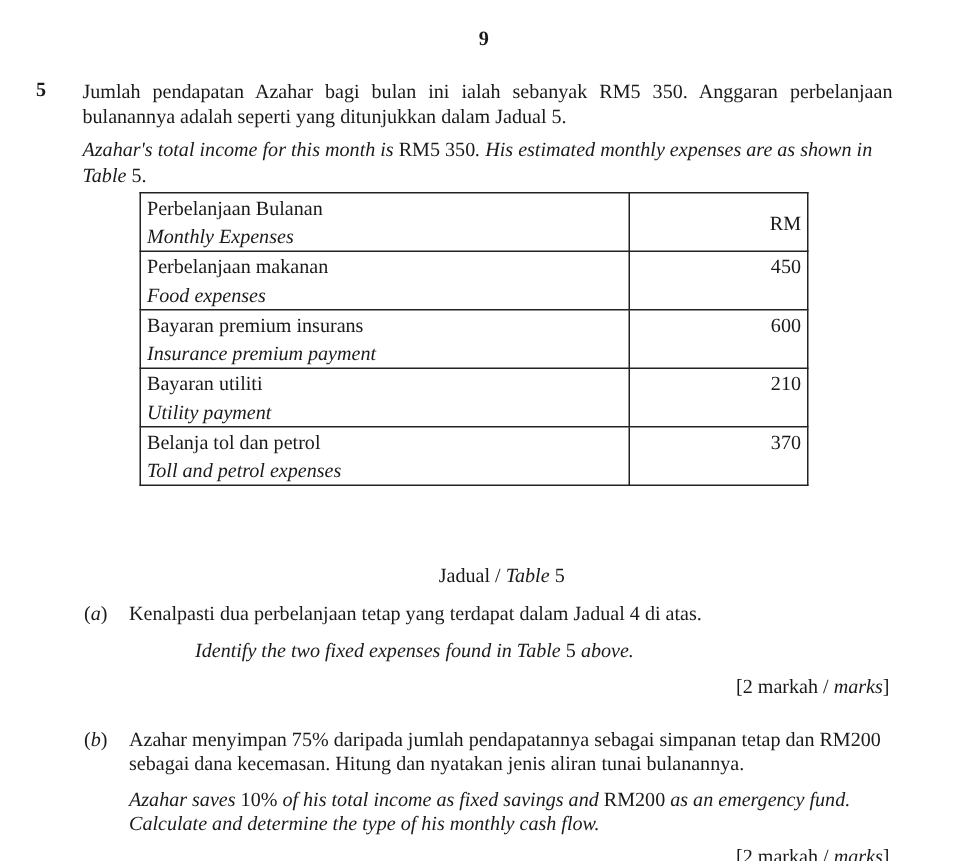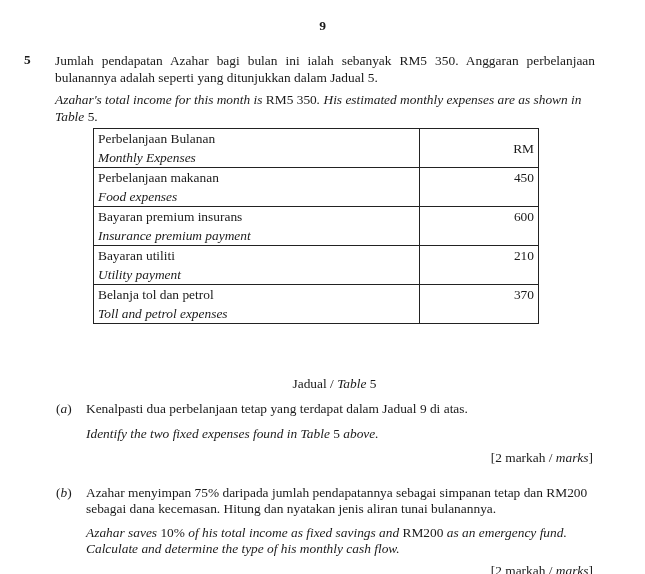--- a/index.html
+++ b/index.html
@@ -67,20 +67,20 @@
       <div class="it">Toll and petrol expenses</div>
     </td>
     <td class="num">370</td>
   </tr>
 </tbody>
   </table>
 
 <div class="abs caption"><span>Jadual / </span><span class="it">Table</span><span> 5</span></div>
 
 <div class="abs sub-label" style="top:401px;"><span>(</span><span class="it">a</span><span>)</span></div>
-<div class="abs sub-text" style="top:401px;">Kenalpasti dua perbelanjaan tetap yang terdapat dalam Jadual 9 di atas.</div>
-<div class="abs sub-text" style="top:426px;"><span class="it">Identify the two fixed expenses found in </span><span class="it">Table</span><span> 5 </span><span class="it">above.</span></div>
+<div class="abs sub-text" style="top:401px;">Kenalpasti dua perbelanjaan tetap yang terdapat dalam Jadual 4 di atas.</div>
+<div class="abs sub-text" style="top:426px;margin-left:44px;"><span class="it">Identify the two fixed expenses found in </span><span class="it">Table</span><span> 5 </span><span class="it">above.</span></div>
 <div class="abs marks" style="top:450px;"><span>[2 markah / </span><span class="it">marks</span><span>]</span></div>
 
 <div class="abs sub-label" style="top:485px;"><span>(</span><span class="it">b</span><span>)</span></div>
 <div class="abs sub-text" style="top:485px;">Azahar menyimpan 75% daripada jumlah pendapatannya sebagai simpanan tetap dan RM200 sebagai dana kecemasan. Hitung dan nyatakan jenis aliran tunai bulanannya.</div>
 <div class="abs sub-text" style="top:525px;"><span class="it">Azahar saves </span><span>10%</span><span class="it"> of his total income as fixed savings and </span><span>RM200</span><span class="it"> as an emergency fund. Calculate and determine the type of his monthly cash flow.</span></div>
 <div class="abs marks" style="top:563px;"><span>[2 markah / </span><span class="it">marks</span><span>]</span></div>
 
 </body></html>

